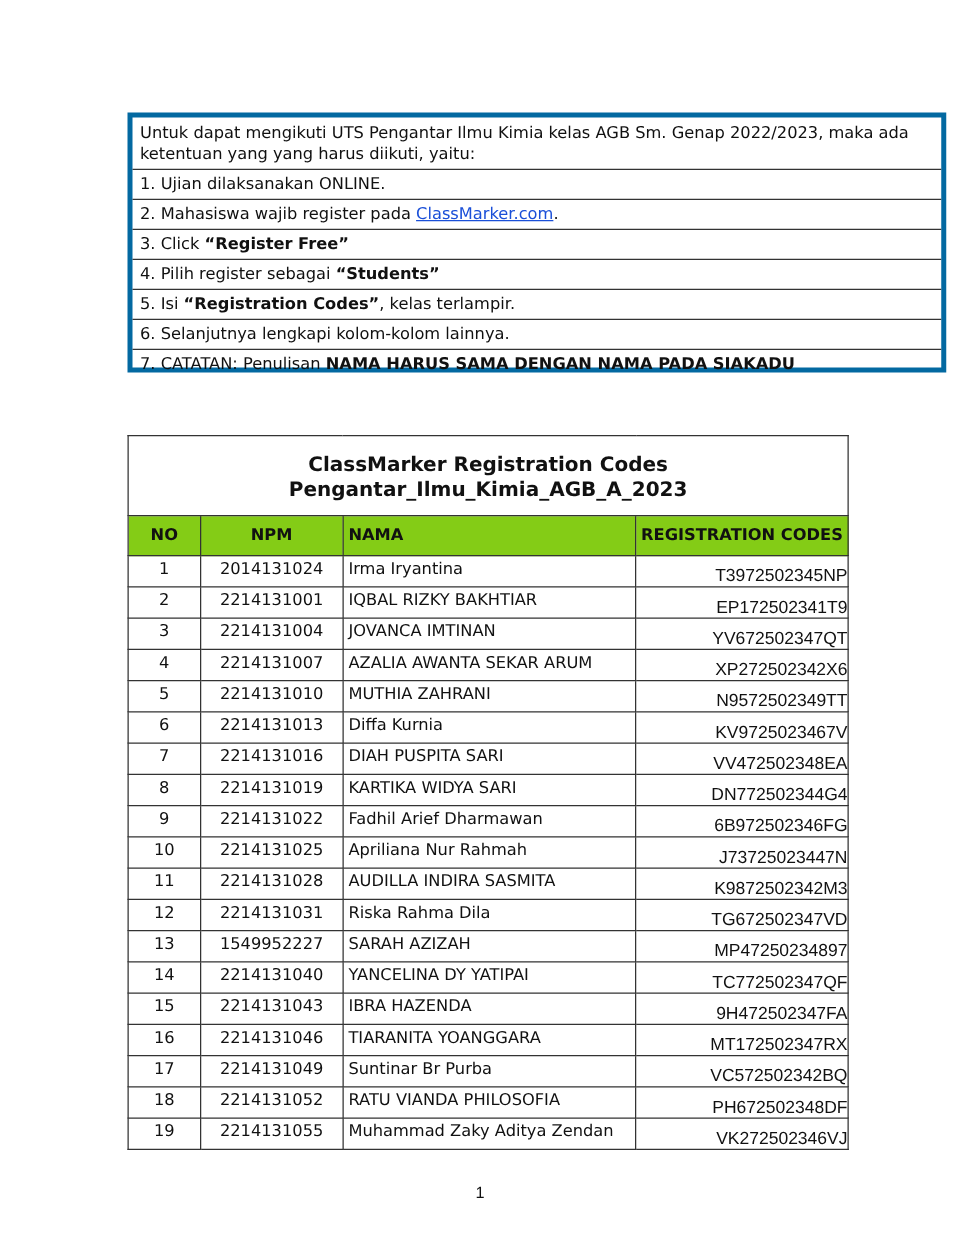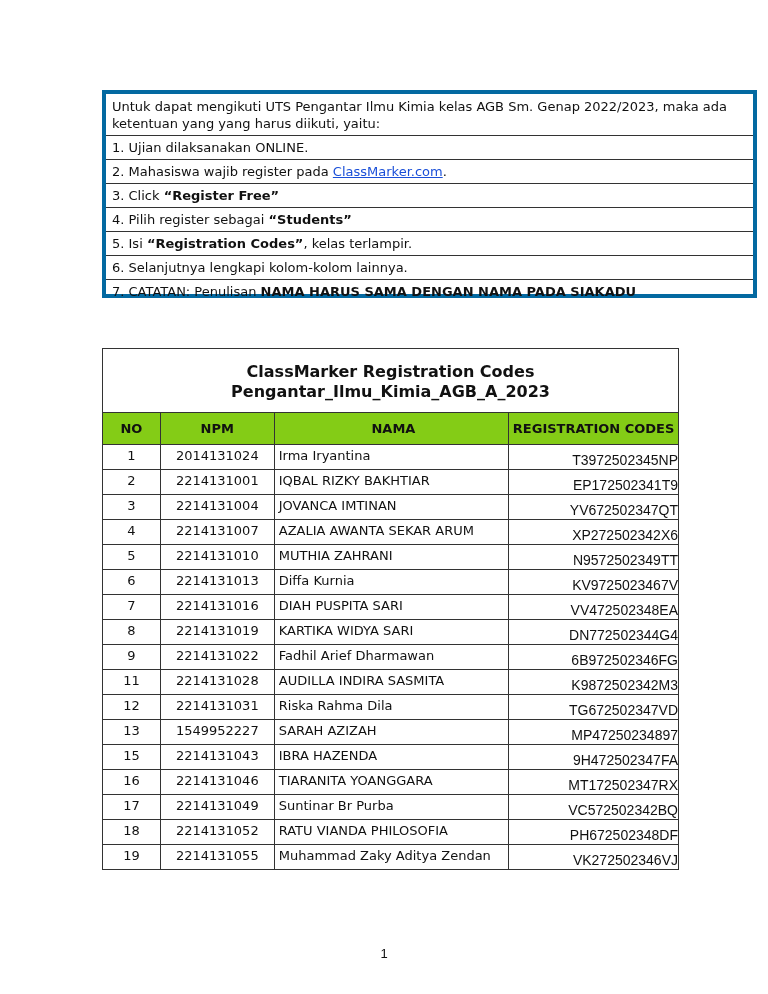--- a/index.html
+++ b/index.html
@@ -137,21 +137,21 @@
   <tbody id="table-body">
     <tr>
       <td colspan="4" class="title-cell">
         <div>ClassMarker Registration Codes</div>
         <div>Pengantar_Ilmu_Kimia_AGB_A_2023</div>
       </td>
     </tr>
     <tr class="head-row">
       <th class="c-no">NO</th>
       <th class="c-npm">NPM</th>
-      <th class="c-nama" style="text-align:center;">NAMA</th>
+      <th class="c-nama" style="text-align:left;">NAMA</th>
       <th class="c-code" style="font-family:'DejaVu Sans',sans-serif;font-size:13px;vertical-align:middle;">REGISTRATION CODES</th>
     </tr>
   <tr>
         <td class="c-no">1</td>
         <td class="c-npm">2014131024</td>
         <td class="c-nama">Irma Iryantina</td>
         <td class="c-code">T3972502345NP</td>
       </tr>
       <tr>
         <td class="c-no">2</td>
@@ -195,38 +195,50 @@
         <td class="c-nama">KARTIKA WIDYA SARI</td>
         <td class="c-code">DN772502344G4</td>
       </tr>
       <tr>
         <td class="c-no">9</td>
         <td class="c-npm">2214131022</td>
         <td class="c-nama">Fadhil Arief Dharmawan</td>
         <td class="c-code">6B972502346FG</td>
       </tr>
       <tr>
+        <td class="c-no">10</td>
+        <td class="c-npm">2214131025</td>
+        <td class="c-nama">Apriliana Nur Rahmah</td>
+        <td class="c-code">J73725023447N</td>
+      </tr>
+      <tr>
         <td class="c-no">11</td>
         <td class="c-npm">2214131028</td>
         <td class="c-nama">AUDILLA INDIRA SASMITA</td>
         <td class="c-code">K9872502342M3</td>
       </tr>
       <tr>
         <td class="c-no">12</td>
         <td class="c-npm">2214131031</td>
         <td class="c-nama">Riska Rahma Dila</td>
         <td class="c-code">TG672502347VD</td>
       </tr>
       <tr>
         <td class="c-no">13</td>
         <td class="c-npm">1549952227</td>
         <td class="c-nama">SARAH AZIZAH</td>
         <td class="c-code">MP47250234897</td>
       </tr>
       <tr>
+        <td class="c-no">14</td>
+        <td class="c-npm">2214131040</td>
+        <td class="c-nama">YANCELINA DY YATIPAI</td>
+        <td class="c-code">TC772502347QF</td>
+      </tr>
+      <tr>
         <td class="c-no">15</td>
         <td class="c-npm">2214131043</td>
         <td class="c-nama">IBRA HAZENDA</td>
         <td class="c-code">9H472502347FA</td>
       </tr>
       <tr>
         <td class="c-no">16</td>
         <td class="c-npm">2214131046</td>
         <td class="c-nama">TIARANITA YOANGGARA</td>
         <td class="c-code">MT172502347RX</td>

